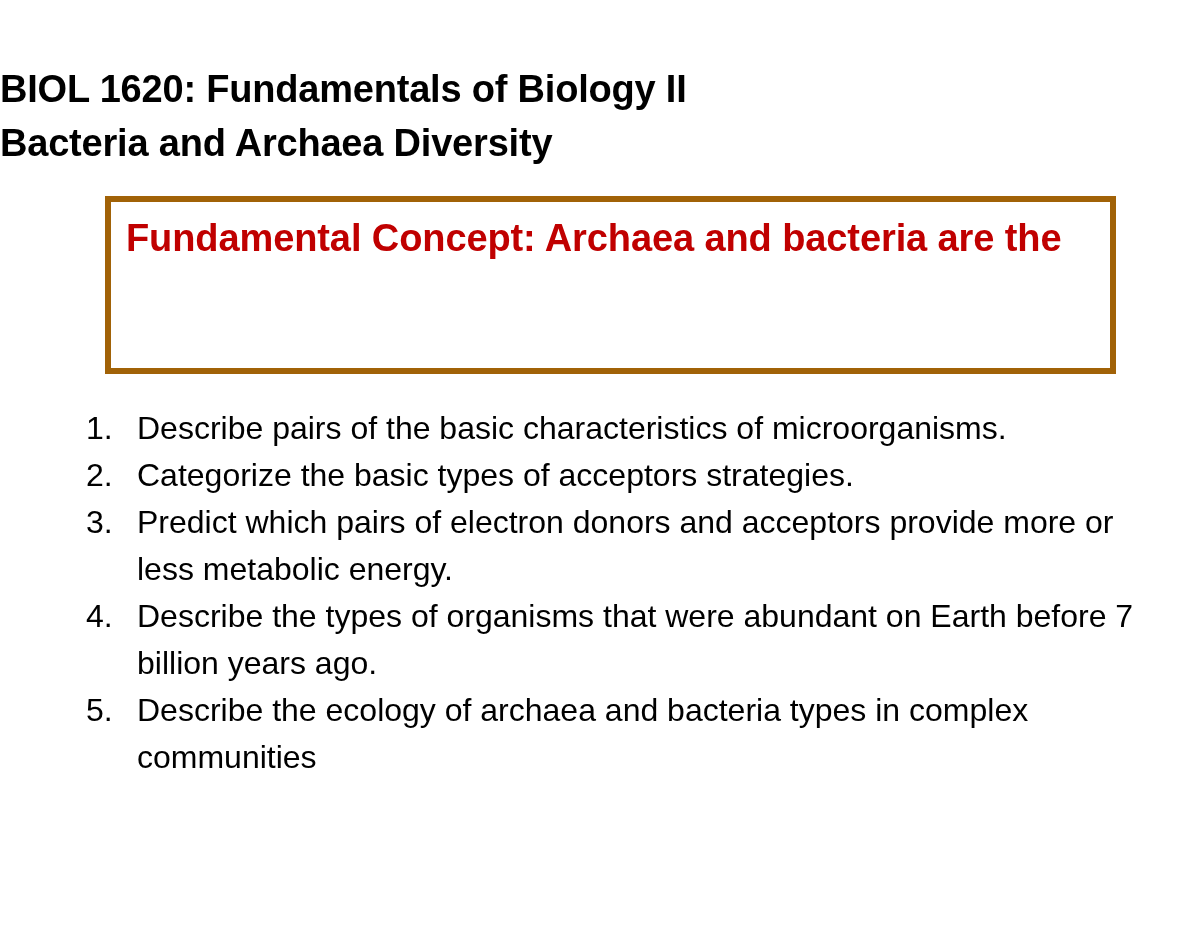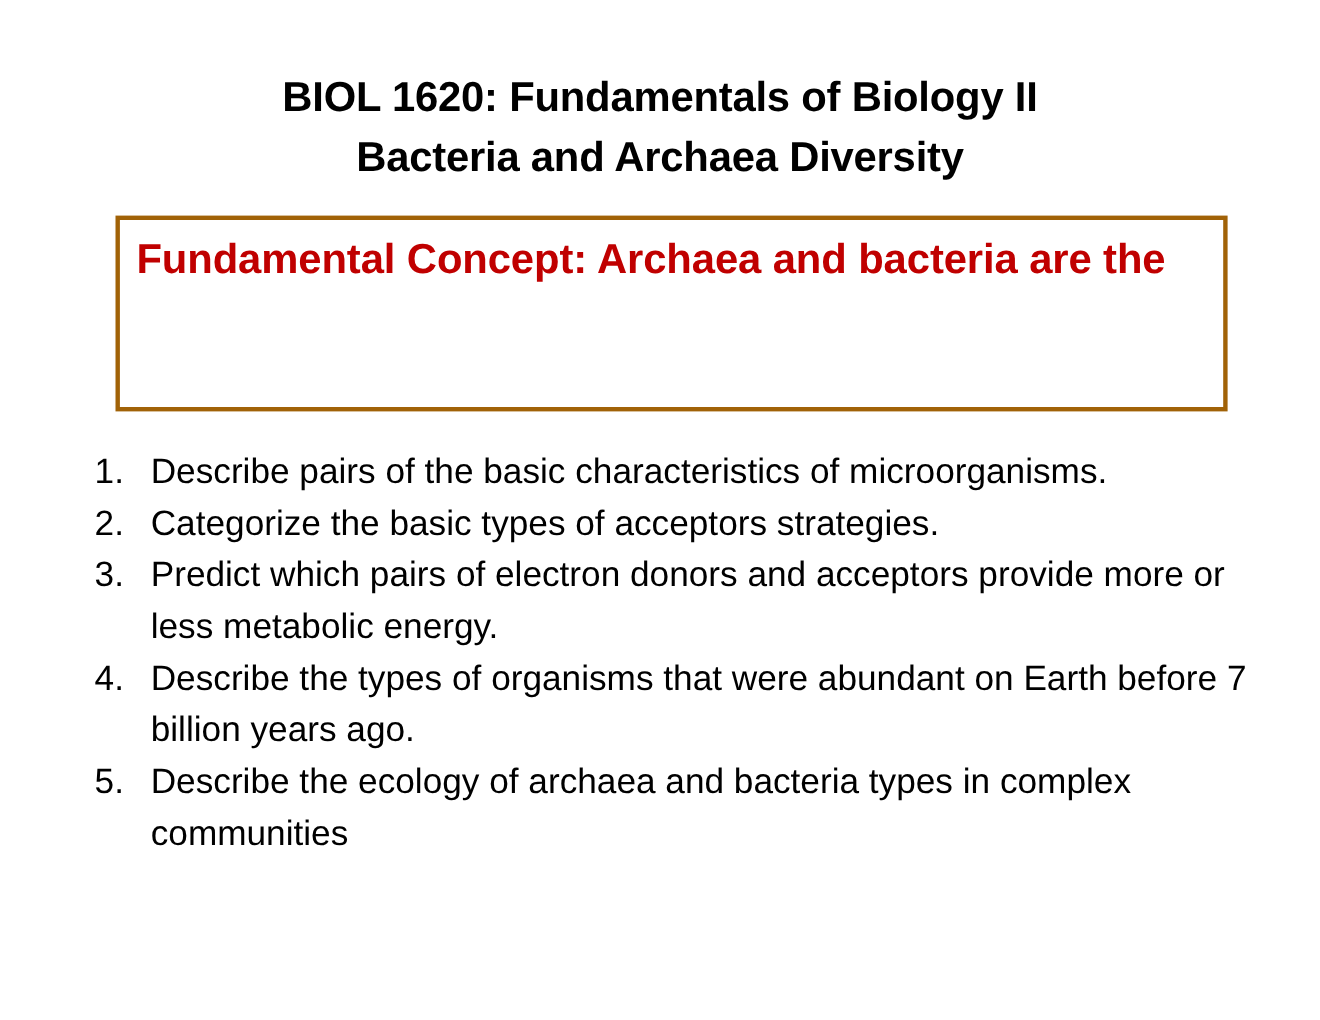--- a/index.html
+++ b/index.html
@@ -22,41 +22,40 @@
     height: 927px;
     background: #ffffff;
   }
 
   
   .title-block {
     position: absolute;
     left: 0;
     top: 62px;
     width: 1200px;
-    text-align: center;
     font-weight: bold;
     font-size: 38px;
     line-height: 54px;
     letter-spacing: -0.2px;
     color: #000000;
   }
   .title-line {
     display: block;
     white-space: pre;
   }
 
   
   .concept-box {
     position: absolute;
     left: 105px;
     top: 196px;
     width: 1011px;
     height: 178px;
     box-sizing: border-box;
-    border: 4px solid #a16207;
+    border: 6px solid #a16207;
     background: #ffffff;
   }
   .concept-text {
     position: absolute;
     left: 15px;
     top: 9px;
     width: 982px;
     color: #C00000;
     font-weight: bold;
     font-size: 38px;

